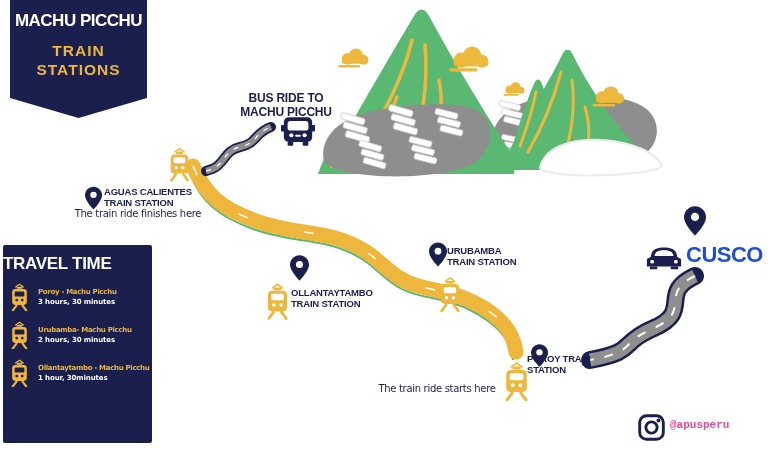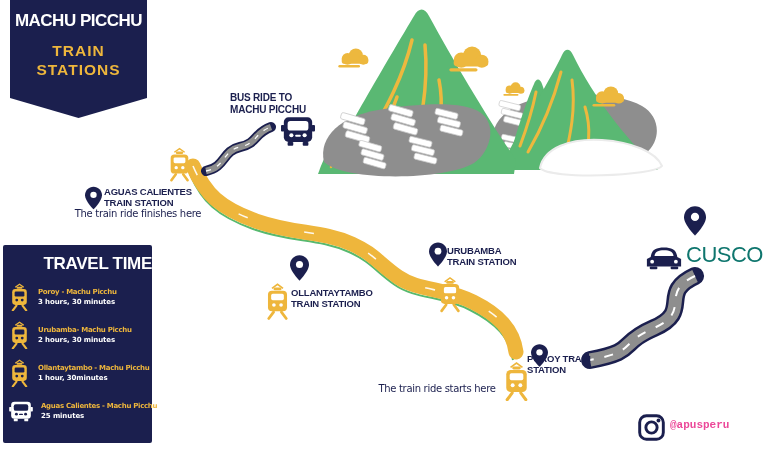--- a/index.html
+++ b/index.html
@@ -14,33 +14,33 @@
     left:10px;top:0;width:137px;height:118px;background:#1b1f4e;
     clip-path:polygon(0 0,100% 0,100% 83%,50% 100%,0 83%);
     text-align:center;color:#fff;
   }
   .banner-title{font-size:17px;font-weight:bold;letter-spacing:-0.5px;padding-top:11px}
   .banner-sub1{color:#eeb63c;font-size:15.5px;font-weight:bold;letter-spacing:1px;margin-top:11px}
   .banner-sub2{color:#eeb63c;font-size:15.5px;font-weight:bold;letter-spacing:1px;margin-top:1px}
 
   
   .panel{left:3px;top:245px;width:149px;height:198px;background:#1b1f4e;border-radius:2px}
-  .panel-title{font-size:17px;font-weight:bold;color:#fff;text-align:right;padding-top:9px;letter-spacing:-0.3px}
+  .panel-title{font-size:17px;font-weight:bold;color:#fff;text-align:left;padding-top:9px;letter-spacing:-0.3px}
   .panel-item{display:flex;align-items:center;gap:8px;height:30px;margin-top:8px;padding-left:6px}
   .panel-item:first-of-type{margin-top:12px}
   .panel-item .ticon{width:21px;height:28px;color:#eeb63c;--win:#1b1f4e;flex:0 0 auto}
   .panel-item .bicon{width:24px;height:21px;color:#ffffff;--win:#1b1f4e;flex:0 0 auto}
   .route{font-family:"DejaVu Sans",sans-serif;font-size:7px;font-weight:bold;color:#eeb63c;letter-spacing:-0.3px;white-space:nowrap}
   .duration{font-family:"DejaVu Sans",sans-serif;font-size:7px;font-weight:bold;color:#fff;margin-top:2px;letter-spacing:-0.1px;white-space:nowrap}
 
   
   .stn{color:#1b1f4e;font-weight:bold;text-align:left;font-size:9.5px;line-height:1.12;letter-spacing:-0.2px}
   .note{font-family:"DejaVu Sans",sans-serif;font-size:10px;font-weight:normal;color:#1b1f4e;letter-spacing:-0.3px;white-space:nowrap;text-align:center}
-  .buslbl{color:#1b1f4e;font-weight:bold;font-size:10px;line-height:1.15;letter-spacing:-0.2px}
-  .cusco-label{font-size:22px;font-weight:normal;color:#0f766e;letter-spacing:-0.5px}
+  .buslbl{color:#1b1f4e;font-weight:bold;text-align:center;font-size:12px;line-height:1.15;letter-spacing:-0.2px}
+  .cusco-label{font-size:22px;font-weight:bold;color:#1d4ed8;letter-spacing:-0.5px}
   .ig-handle{font-family:Liberation Mono, monospace;font-size:11px;font-weight:bold;color:#ec4899}
 
   svg.icon{display:block}
 </style>
 </head>
 <body>
 
 <svg width="0" height="0" style="position:absolute" aria-hidden="true">
   <defs>
     <symbol id="sym-pin" viewBox="0 0 24 32" overflow="visible">
@@ -206,29 +206,20 @@
   <div class="panel-item">
     <svg class="icon ticon" viewBox="0 0 34 46">
         <use href="#sym-train"></use>
       </svg>
     <div>
       <div class="route">Ollantaytambo - Machu Picchu</div>
       <div class="duration">1 hour, 30minutes</div>
     </div>
   </div>
 
-  <div class="panel-item">
-    <svg class="icon bicon" viewBox="0 0 36 32">
-        <use href="#sym-bus"></use>
-      </svg>
-    <div>
-      <div class="route">Aguas Calientes - Machu Picchu</div>
-      <div class="duration">25 minutes</div>
-    </div>
-  </div>
 </div>
 
 <div class="abs buslbl" style="left:230px;top:92px;width:112px">
   <div>BUS RIDE TO</div>
   <div>MACHU PICCHU</div>
 </div>
 <svg class="abs icon" style="left:281px;top:116px;color:#1b1f4e;--win:#fff" width="34" height="31" viewBox="0 0 36 32">
     <use href="#sym-bus"></use>
   </svg>
 

